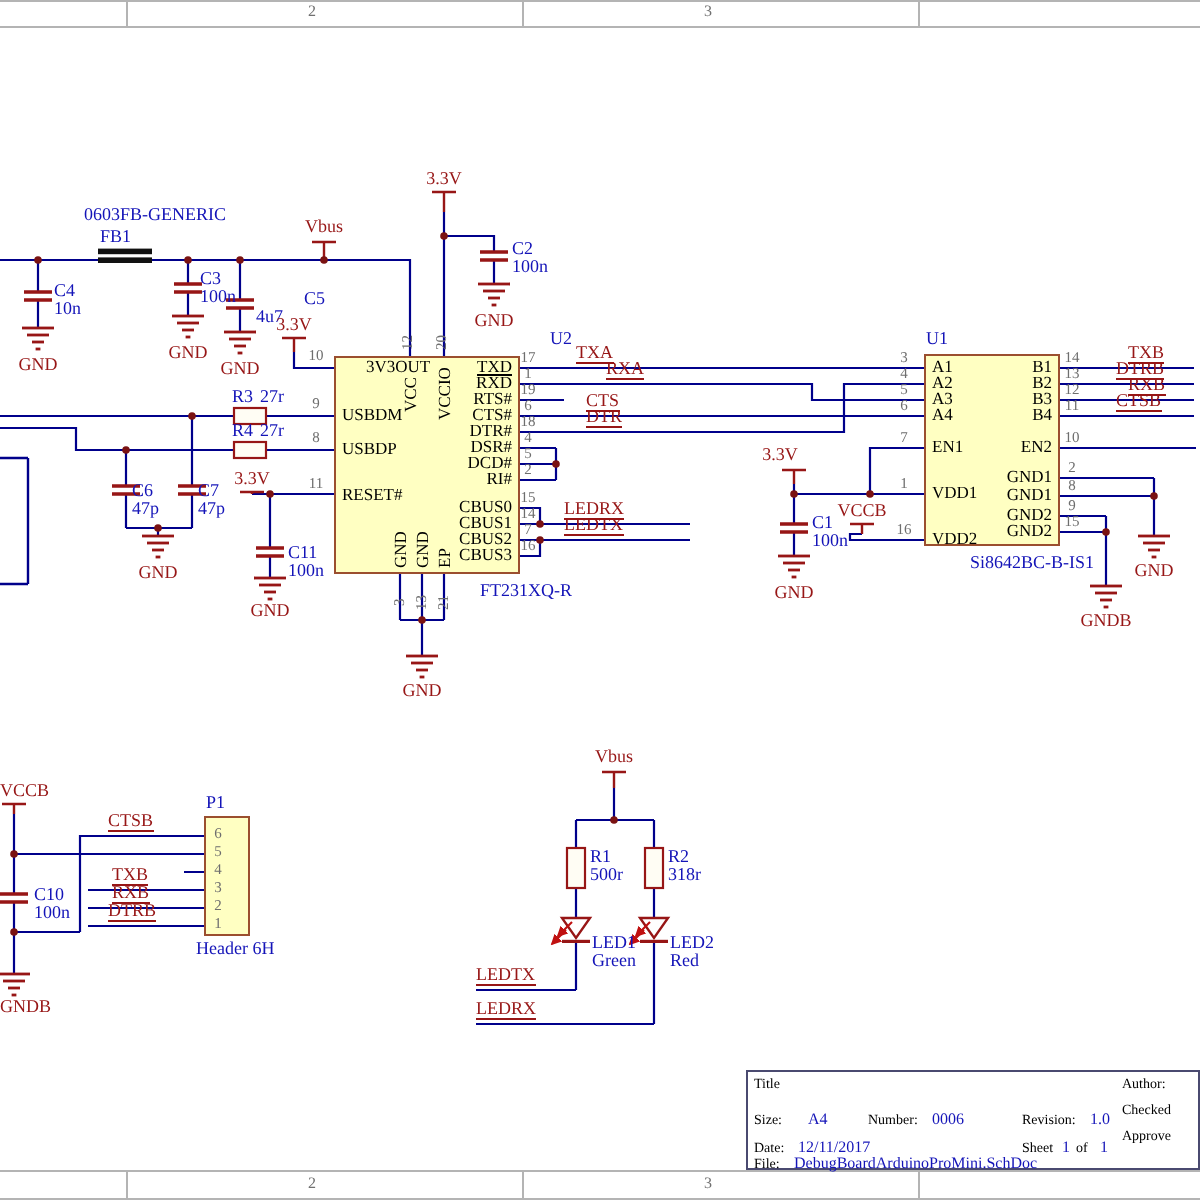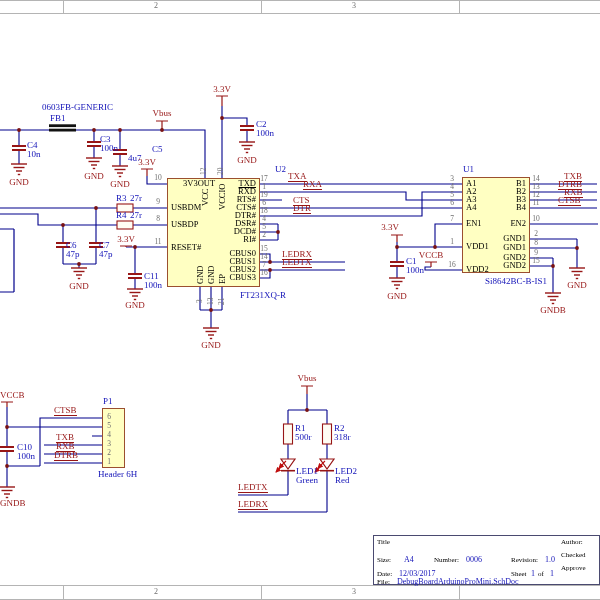--- a/index.html
+++ b/index.html
@@ -334,21 +334,21 @@
   <div class="tbl hl" style="left:558px;top:574px;width:42px;height:1px"></div>
 
   <div class="tbtext" style="left:377px;top:538px">Title</div>
   <div class="tbtext" style="left:377px;top:556px">Size:</div>
   <div class="tbval" style="left:404px;top:555px">A4</div>
   <div class="tbtext" style="left:434px;top:556px">Number:</div>
   <div class="tbval" style="left:466px;top:555px">0006</div>
   <div class="tbtext" style="left:511px;top:556px">Revision:</div>
   <div class="tbval" style="left:545px;top:555px">1.0</div>
   <div class="tbtext" style="left:377px;top:570px">Date:</div>
-  <div class="tbval" style="left:399px;top:569px">12/03/2017</div>
+  <div class="tbval" style="left:399px;top:569px">12/11/2017</div>
   <div class="tbtext" style="left:511px;top:570px">Sheet</div>
   <div class="tbval" style="left:531px;top:569px">1</div>
   <div class="tbtext" style="left:538px;top:570px">of</div>
   <div class="tbval" style="left:550px;top:569px">1</div>
   <div class="tbtext" style="left:377px;top:578px">File:</div>
   <div class="tbval" style="left:397px;top:577px">DebugBoardArduinoProMini.SchDoc</div>
   <div class="tbtext" style="left:561px;top:538px">Author:</div>
   <div class="tbtext" style="left:561px;top:551px">Checked</div>
   <div class="tbtext" style="left:561px;top:564px">Approve</div>
 

